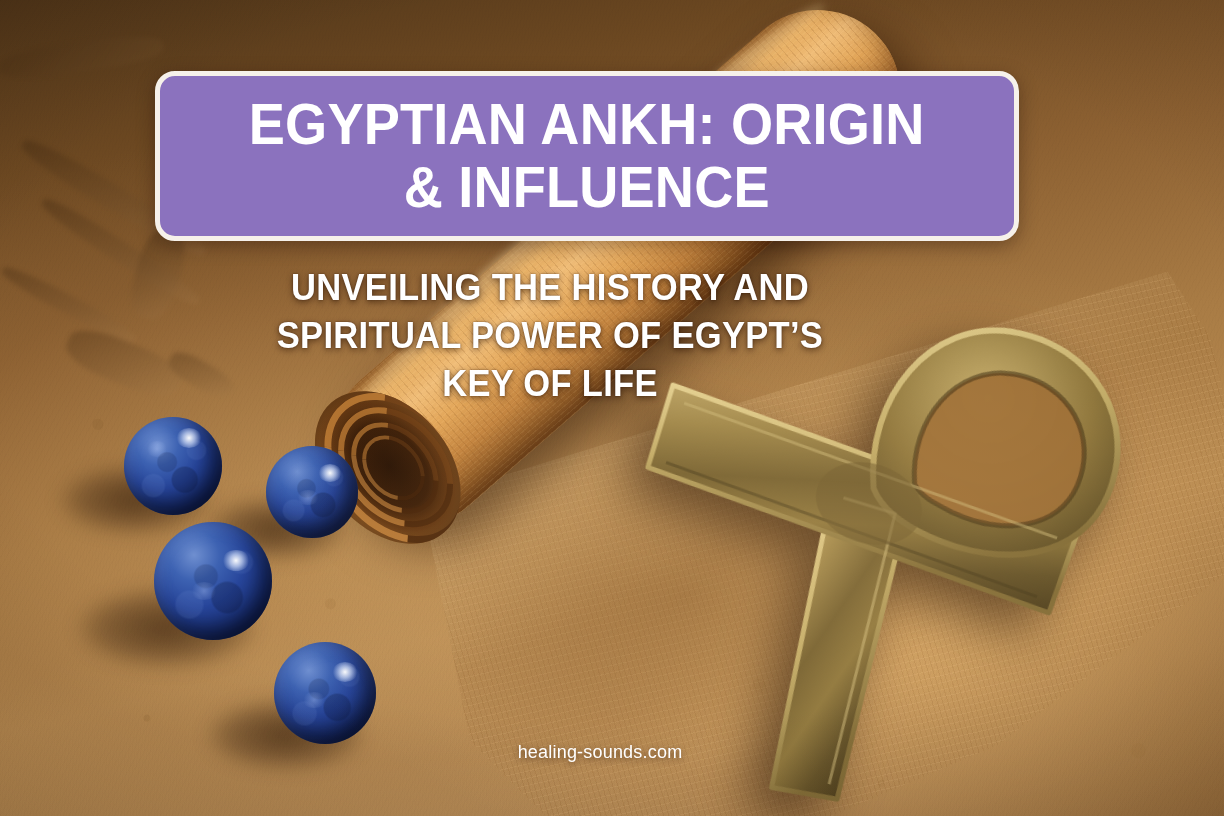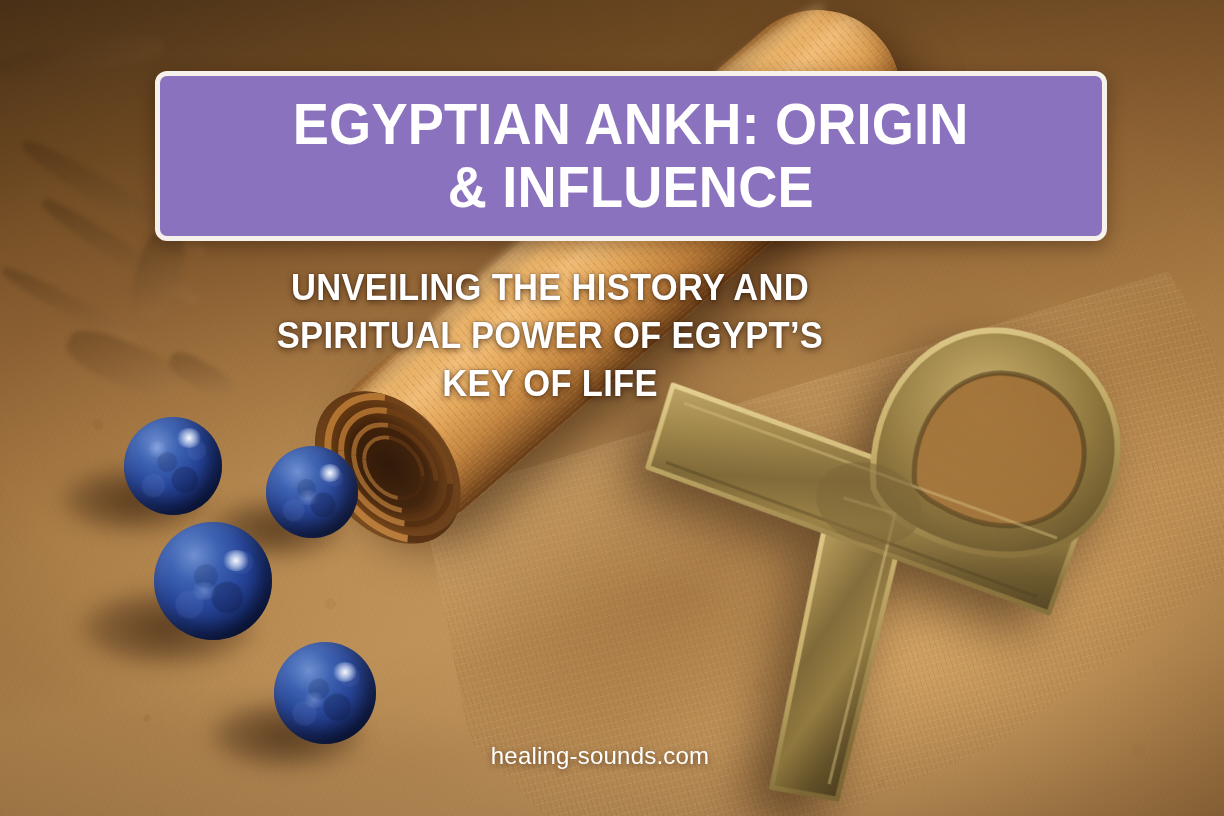--- a/index.html
+++ b/index.html
@@ -215,25 +215,25 @@
     position: absolute;
     border-radius: 50%;
     background: radial-gradient(ellipse, rgba(36,16,2,.62) 0%, rgba(36,16,2,.30) 52%, rgba(36,16,2,0) 78%);
     filter: blur(9px);
   }
 
   
   .banner {
     position: absolute;
     left: 155px; top: 71px;
-    width: 952px; height: 170px;
+    width: 864px; height: 170px;
     box-sizing: border-box;
     background: #8b72be;
     border: 5px solid #f6f1ea;
-    border-radius: 12px;
+    border-radius: 20px;
     display: flex;
     align-items: center;
     justify-content: center;
     box-shadow: 0 5px 18px rgba(26,10,0,.34);
   }
   .banner-title {
     margin: 0;
     padding: 0 16px;
     color: #ffffff;
     font-family: "Liberation Sans", sans-serif;
@@ -264,21 +264,21 @@
     text-shadow: 0 2px 7px rgba(40,16,0,.62), 0 0 2px rgba(40,16,0,.5);
   }
   .watermark {
     position: absolute;
     left: 0; top: 742px;
     width: 1200px;
     margin: 0;
     color: #ffffff;
     font-family: "Liberation Sans", sans-serif;
     font-weight: 400;
-    font-size: 24px;
+    font-size: 18px;
     letter-spacing: .2px;
     text-align: center;
     text-shadow: 0 2px 6px rgba(40,16,0,.55);
   }
 </style>
 </head>
 <body>
 
 <div id="hero">
 

